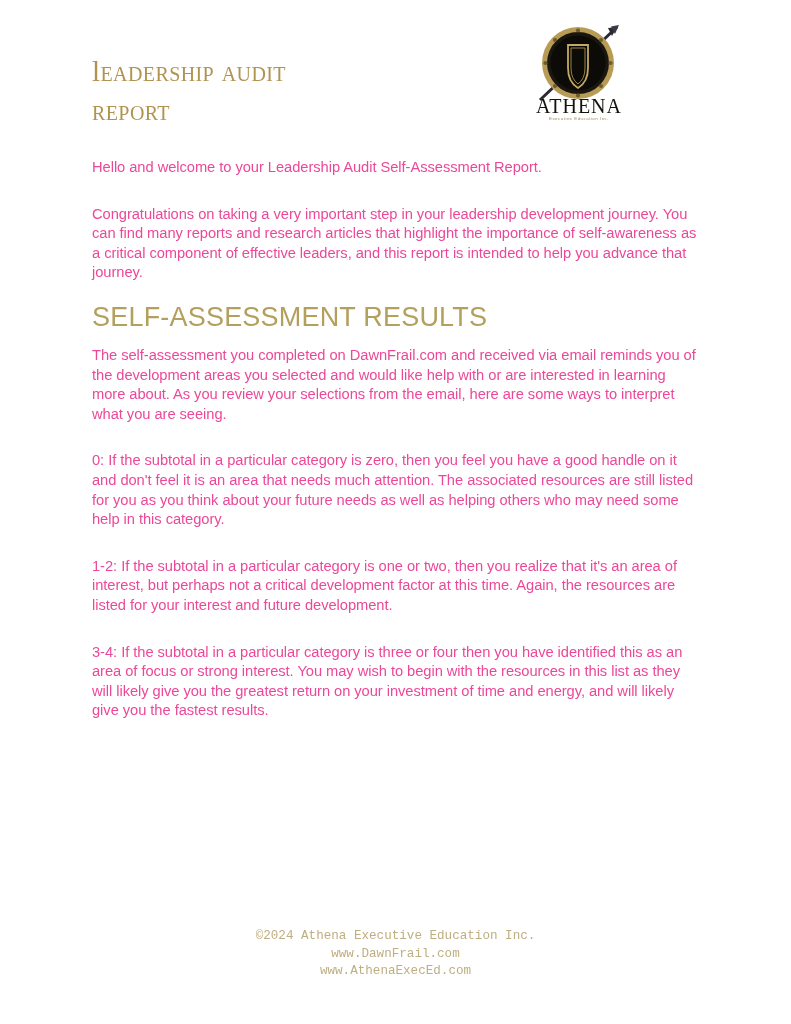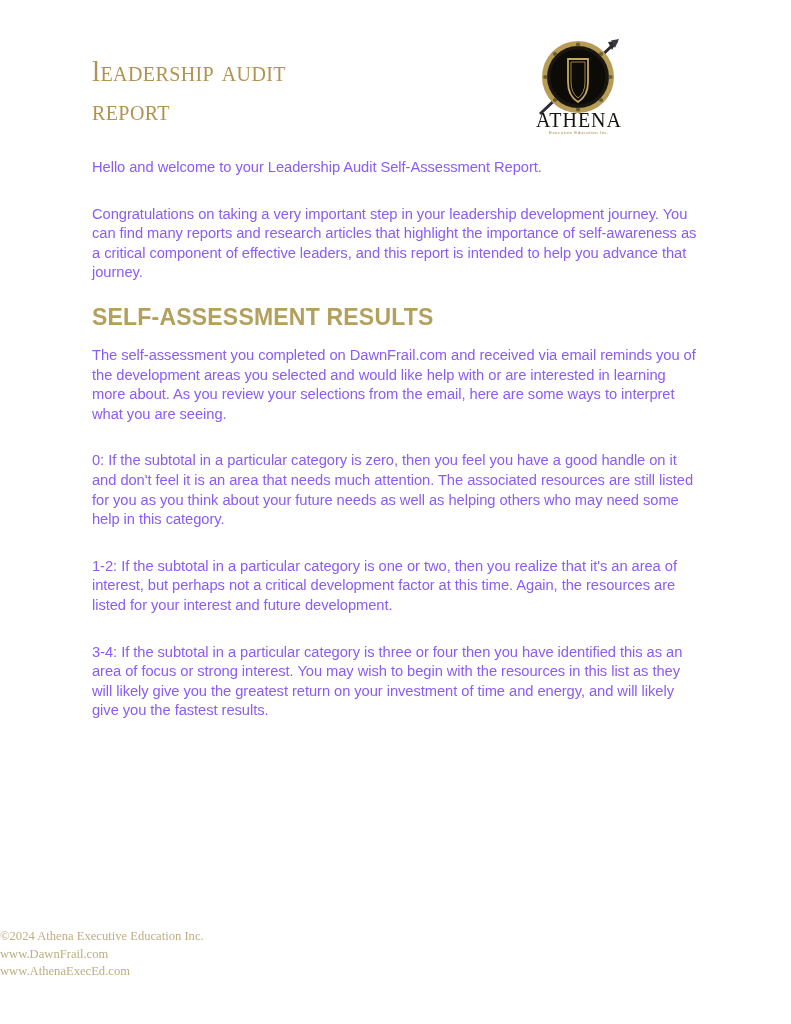--- a/index.html
+++ b/index.html
@@ -44,50 +44,50 @@
     color: #b0934f;
     font-variant: small-caps;
     text-transform: lowercase;
   }
   .doc-title::first-letter { font-variant: normal; }
 
   
   .logo {
     position: absolute;
     left: 518px;
-    top: 32px;
+    top: 18px;
     width: 122px;
     height: 104px;
   }
   .logo svg { display: block; }
 
   
   .content {
     position: absolute;
     left: 92px;
     top: 158px;
     width: 608px;
   }
 
   p.body-para {
     margin: 0 0 18px 0;
     font-size: 14.7px;
     line-height: 19.6px;
-    color: #8b5cf6;
+    color: #ec4899;
     font-family: "Liberation Sans", sans-serif;
     letter-spacing: -0.05px;
   }
 
   .spacer-sm { height: 9px; }
 
   h2.section-heading {
     margin: 22px 0 16px 0;
-    font-size: 23px;
+    font-size: 27px;
     line-height: 25px;
-    font-weight: 700;
+    font-weight: 400;
     letter-spacing: 0.2px;
     color: #b3a05c;
     font-family: "Liberation Sans", sans-serif;
   }
 
   p.sub-heading {
     margin: 24px 0 15px 0;
     font-size: 15px;
     line-height: 20px;
     font-style: italic;
@@ -95,24 +95,25 @@
     letter-spacing: 0.2px;
     font-family: "Liberation Sans", sans-serif;
   }
 
   
   .footer {
     position: absolute;
     left: 0;
     right: 0;
     top: 928px;
+    text-align: center;
     color: #bfae82;
     font-size: 12.6px;
     line-height: 17.5px;
-    font-family: Liberation Serif, serif;
+    font-family: Liberation Mono, monospace;
   }
   .footer div { white-space: nowrap; }
 </style>
 </head>
 <body>
 
 <div class="page">
 
   <div class="header">
 

